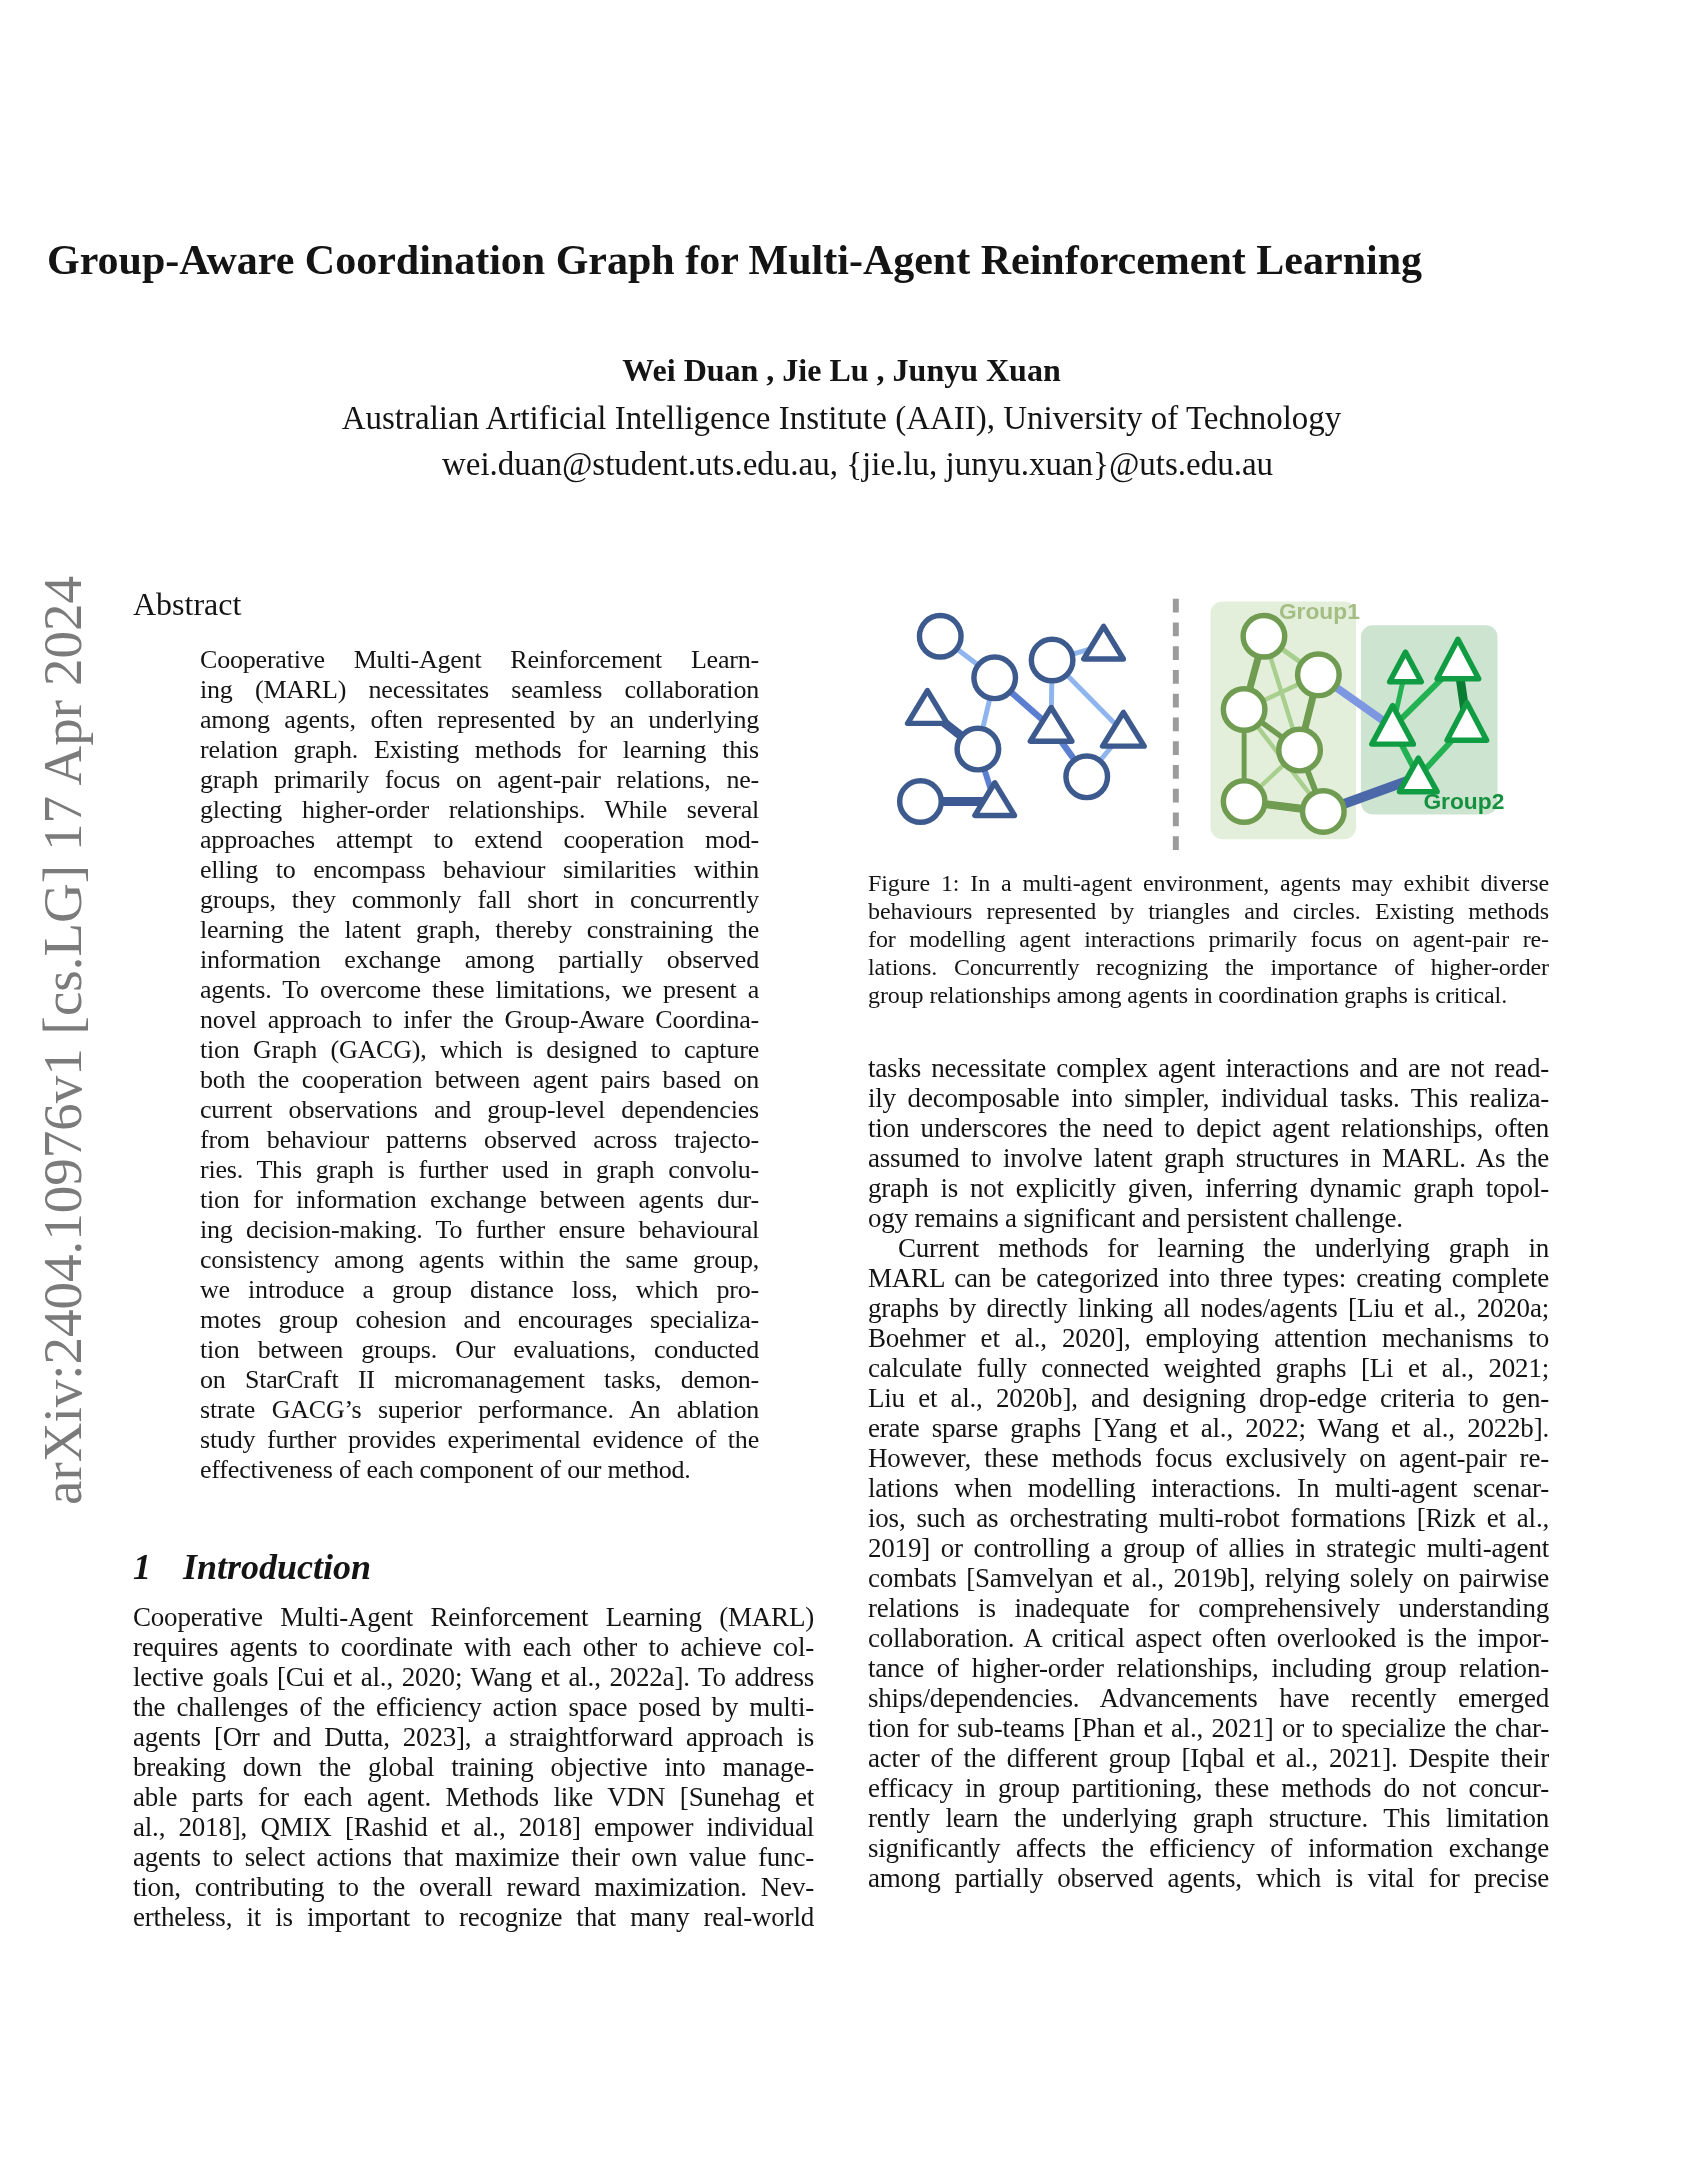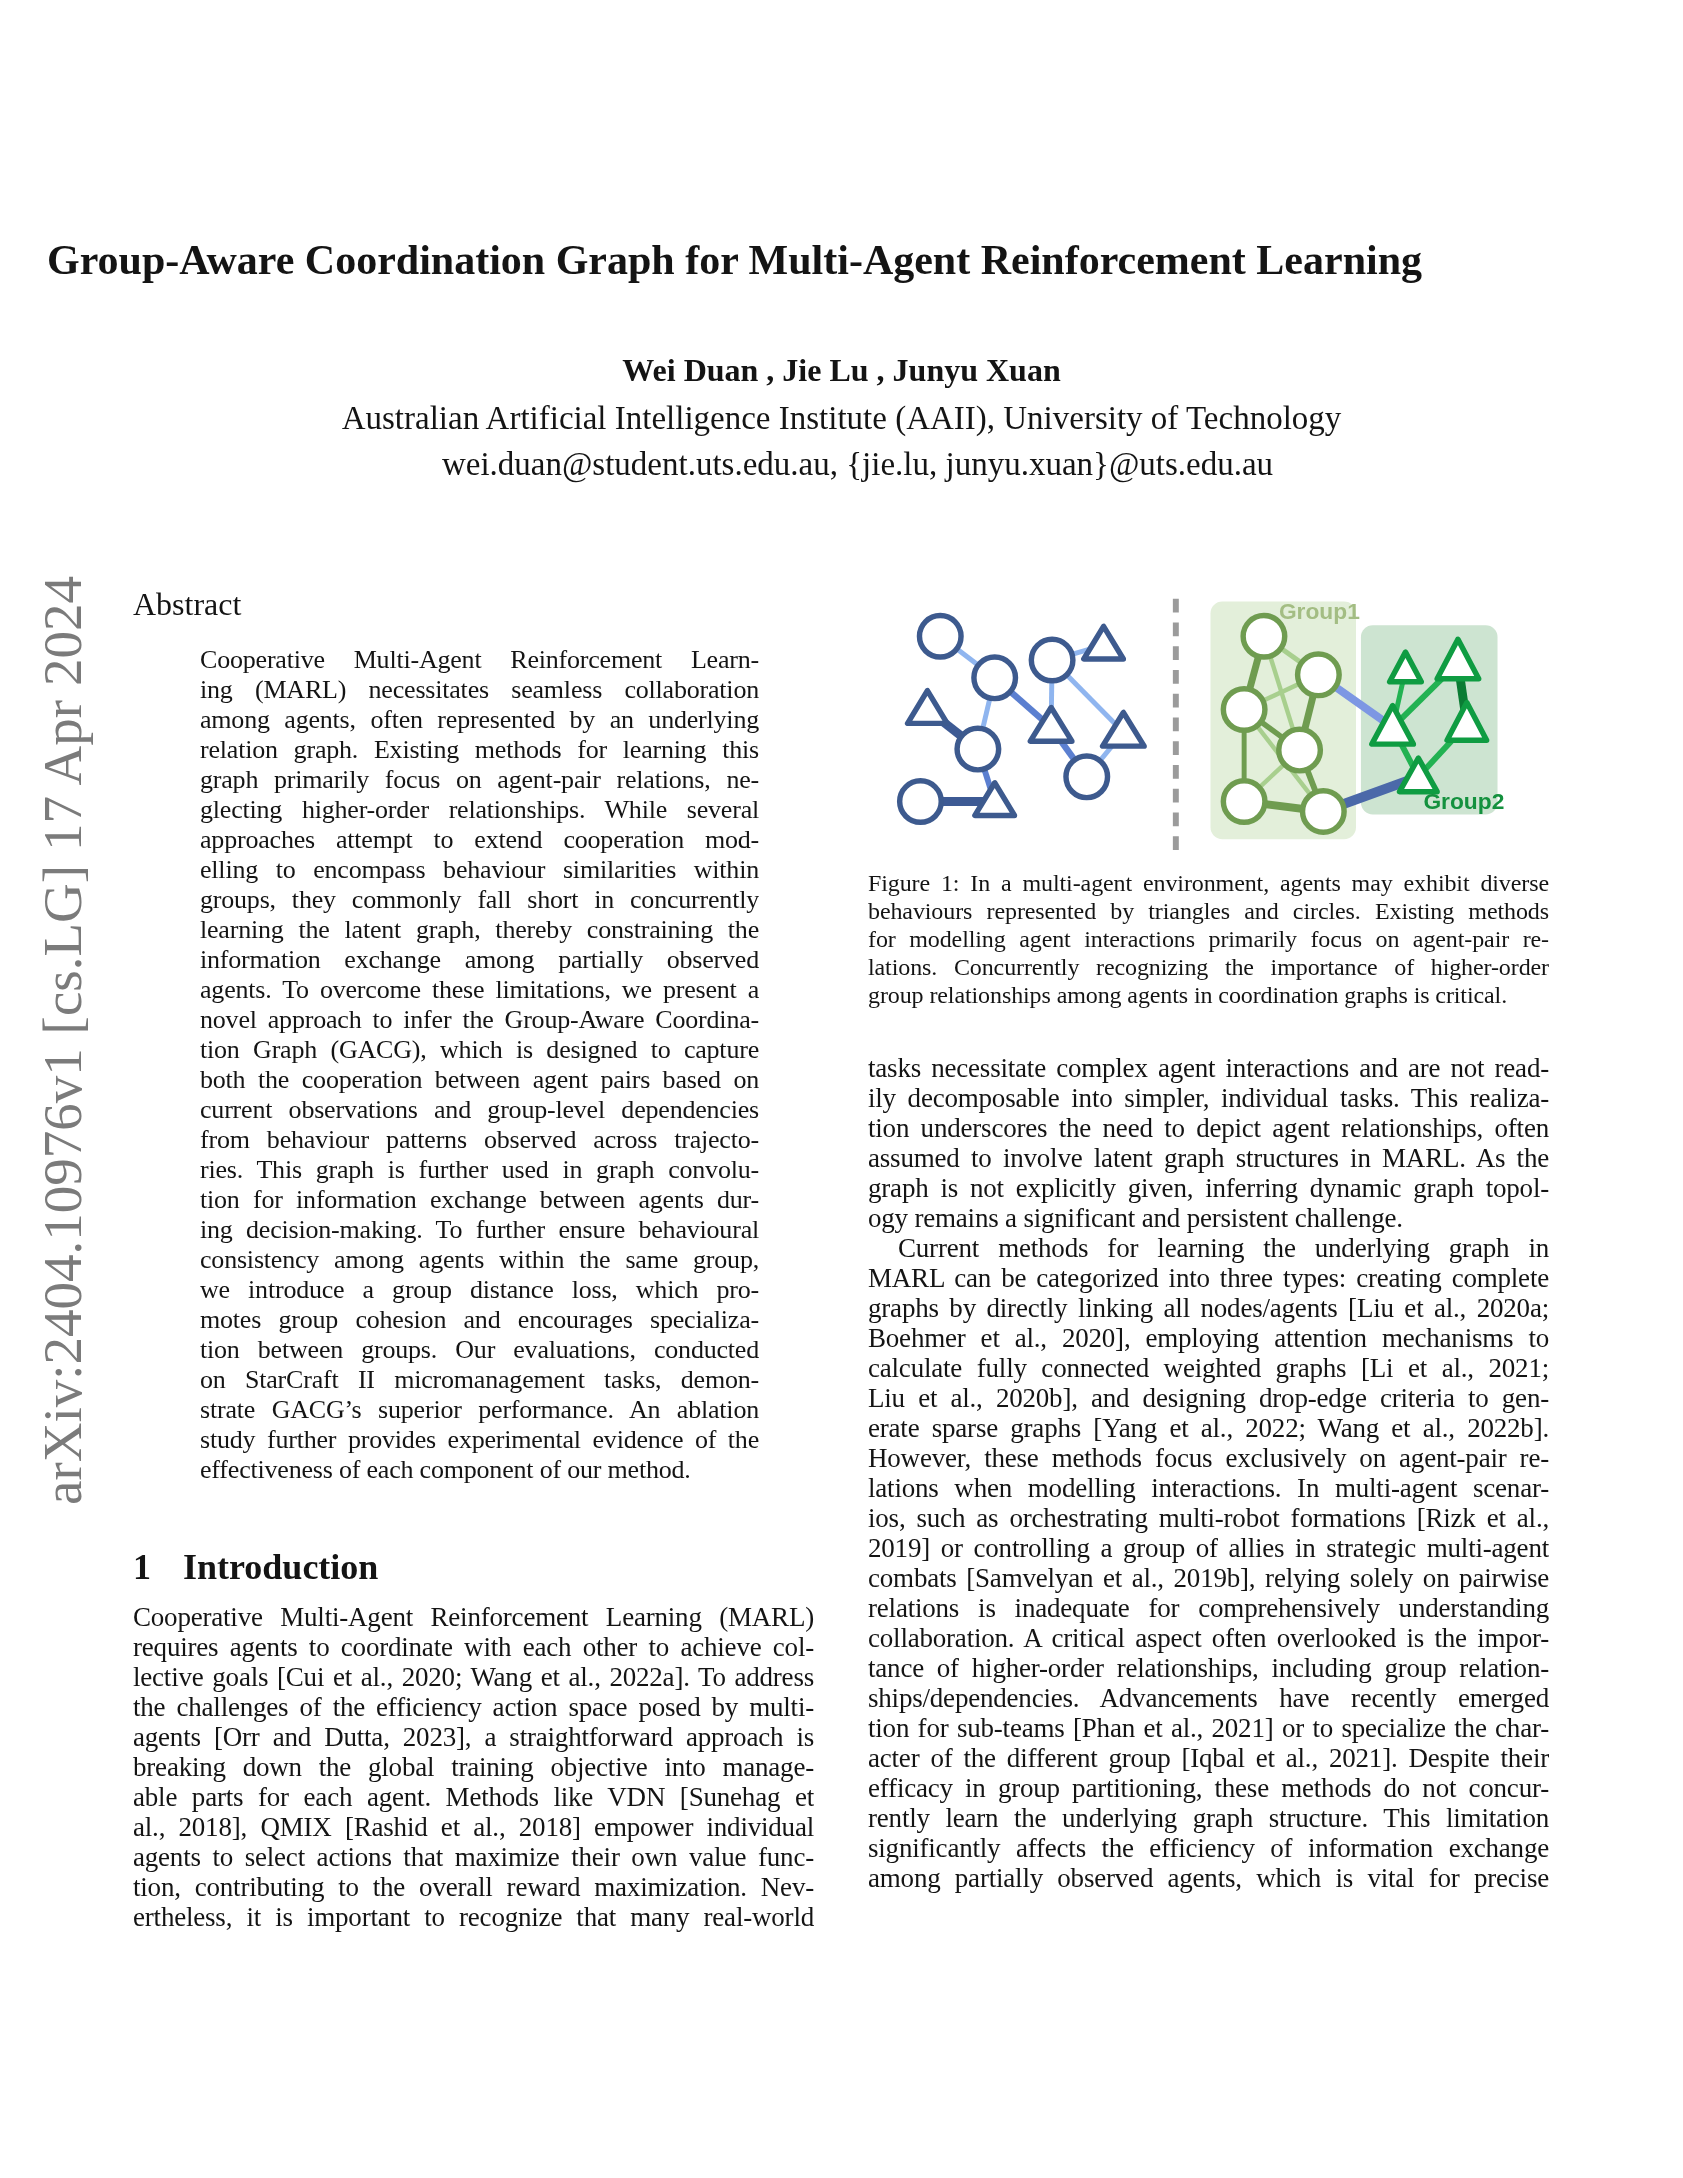--- a/index.html
+++ b/index.html
@@ -12,21 +12,21 @@
              transform:rotate(-90deg);transform-origin:center center;white-space:nowrap;}
   
   #title{left:0;top:236px;width:1421px;text-align:center;font-size:42px;font-weight:bold;padding-left:24px;}
   #authors{left:0;top:352px;width:1683px;text-align:center;font-size:32px;font-weight:bold;}
   #affiliation{left:0;top:400px;width:1683px;text-align:center;font-size:33px;}
   #emails{left:16px;top:446px;width:1683px;text-align:center;font-size:33px;}
   
   #abstract-heading{left:133px;top:586px;width:681px;text-align:left;font-size:32px;font-weight:normal;}
   #abstract-body{left:200px;top:645px;width:559px;--lh:30px;font-size:26px;letter-spacing:-0.2px;}
   
-  #intro-heading{left:133px;top:1546px;width:681px;font-size:36px;font-weight:bold;}
+  #intro-heading{left:133px;top:1546px;width:681px;font-size:36px;font-weight:bold;font-style:italic;}
   #intro-heading .secnum{display:inline-block;margin-right:32px;}
   
   .bodycol{--lh:30px;font-size:27px;letter-spacing:-0.2px;}
   #intro-body{left:133px;top:1602px;width:681px;}
   #right-body{left:868px;top:1053px;width:681px;}
   
   #fig-caption{left:868px;top:869px;width:681px;--lh:28px;font-size:24px;letter-spacing:-0.1px;}
   
   .line{height:var(--lh);line-height:var(--lh);text-align:justify;text-align-last:justify;
         text-justify:inter-word;overflow:hidden;}

